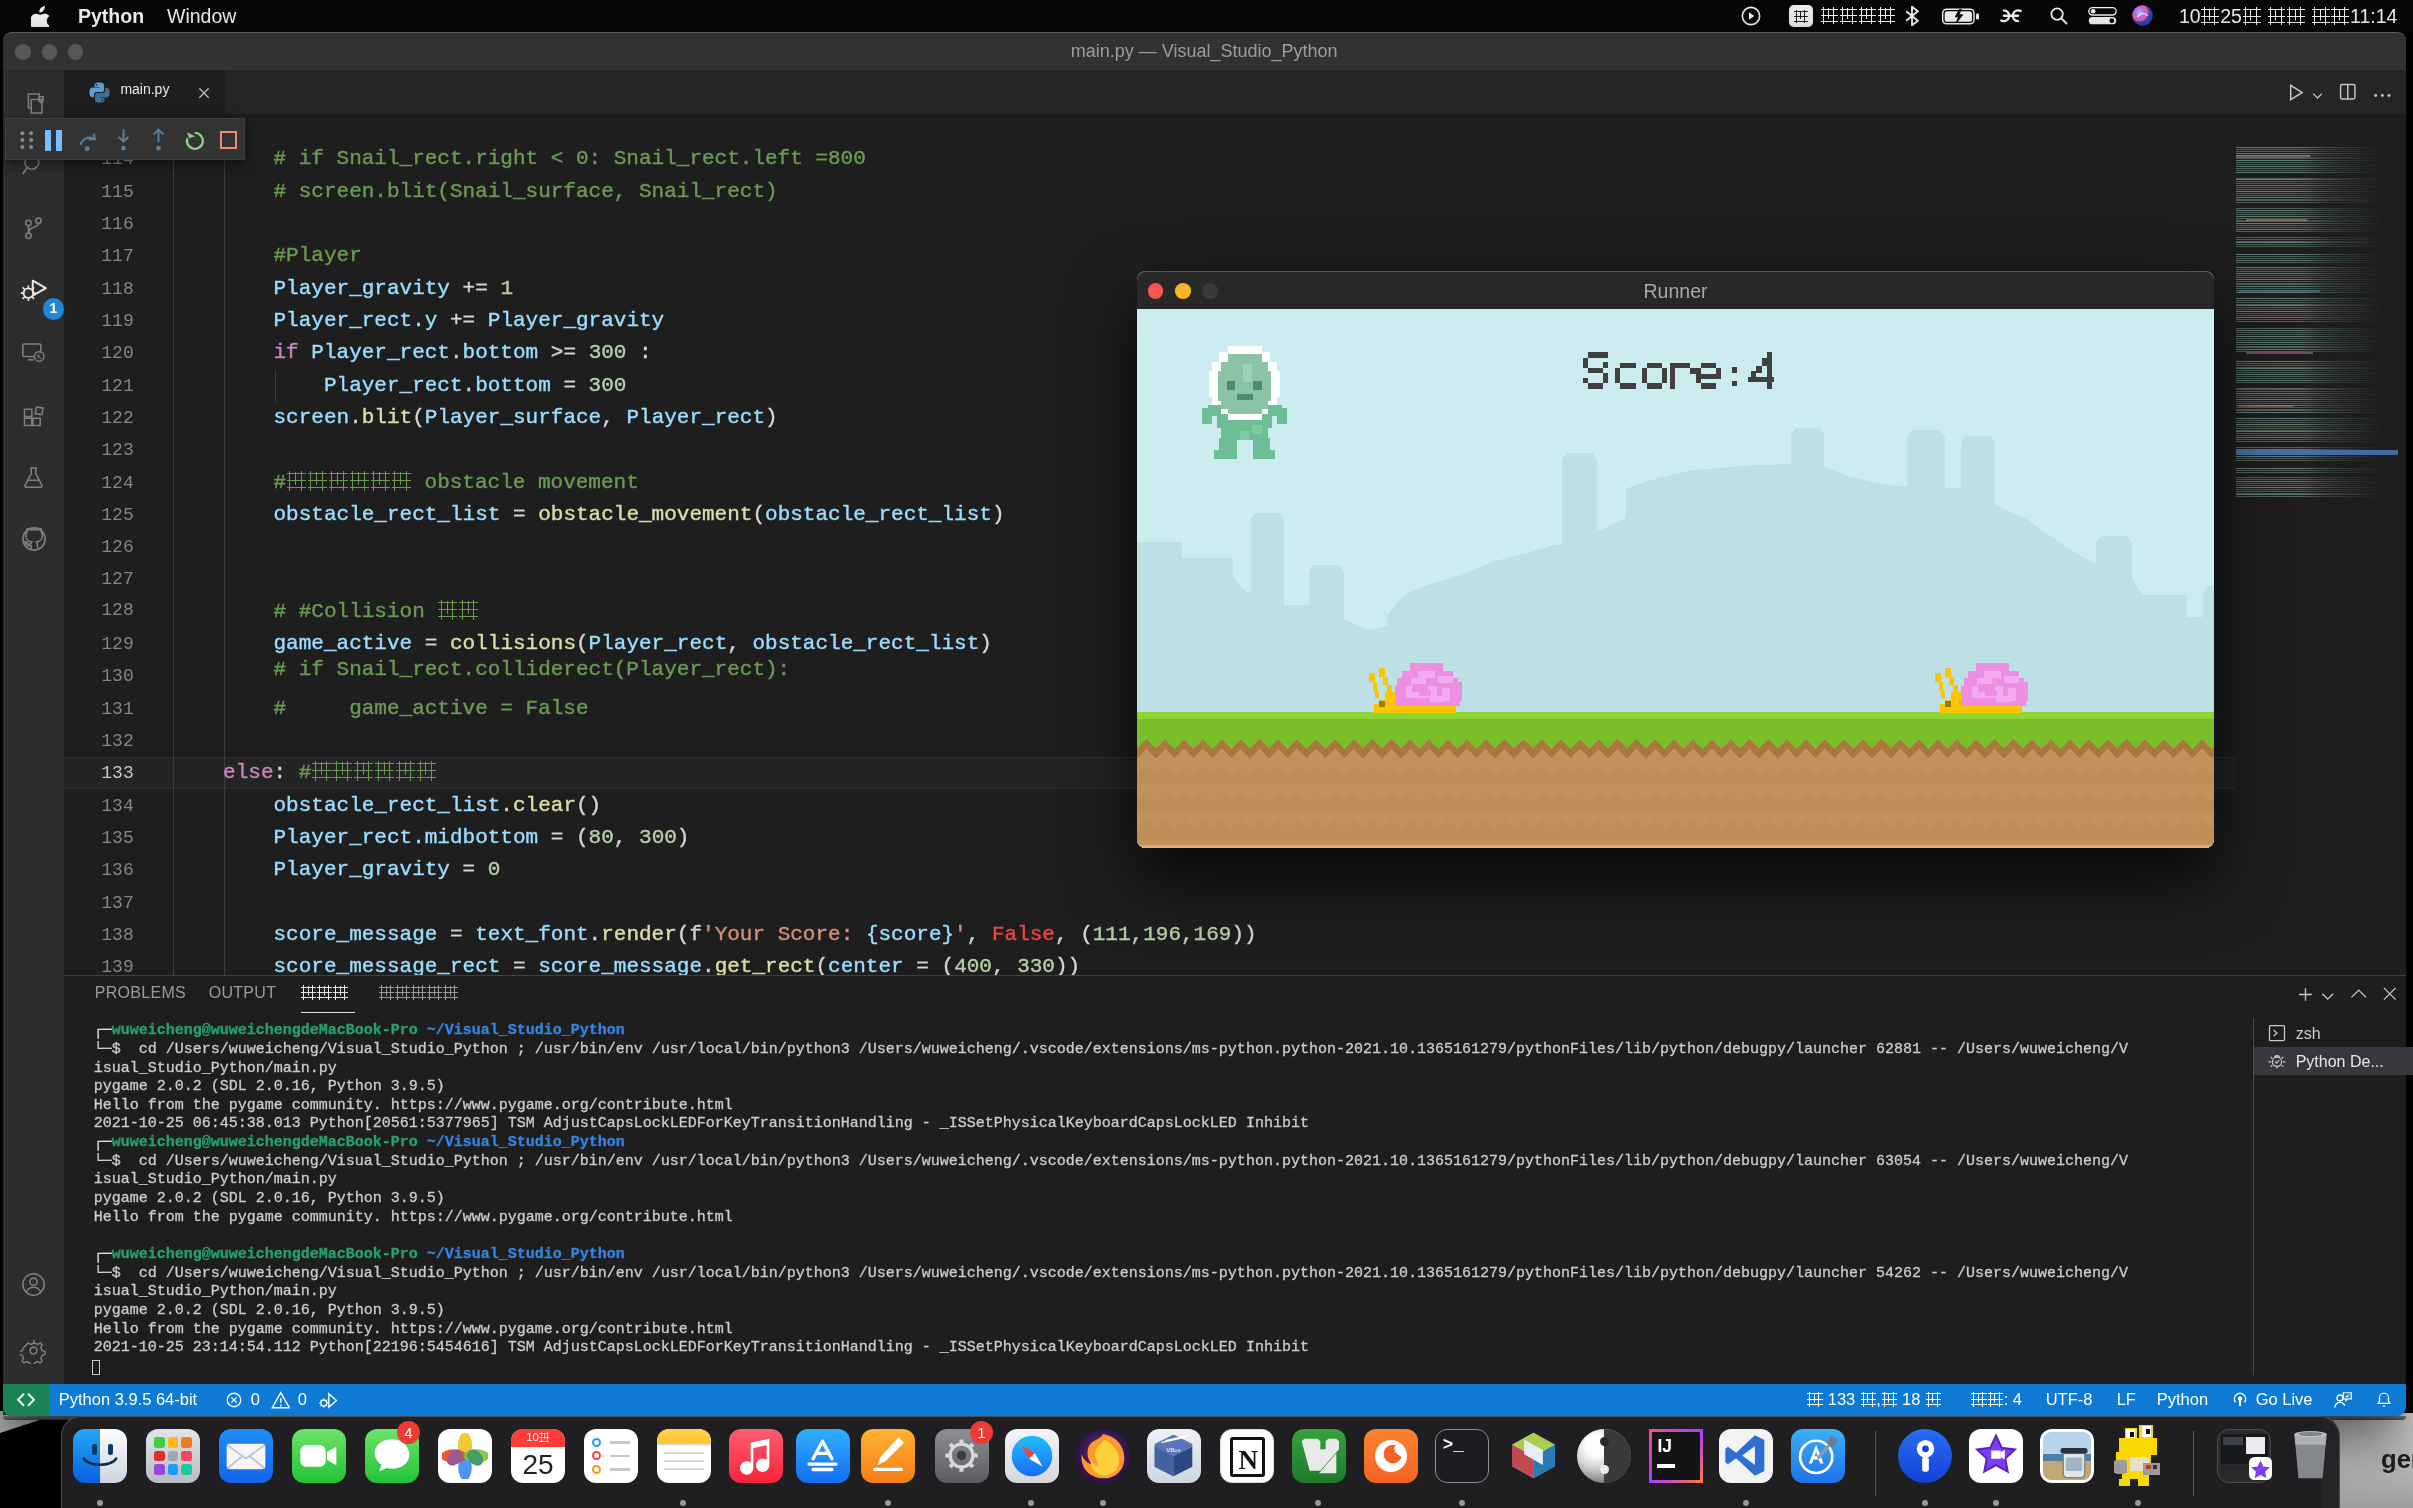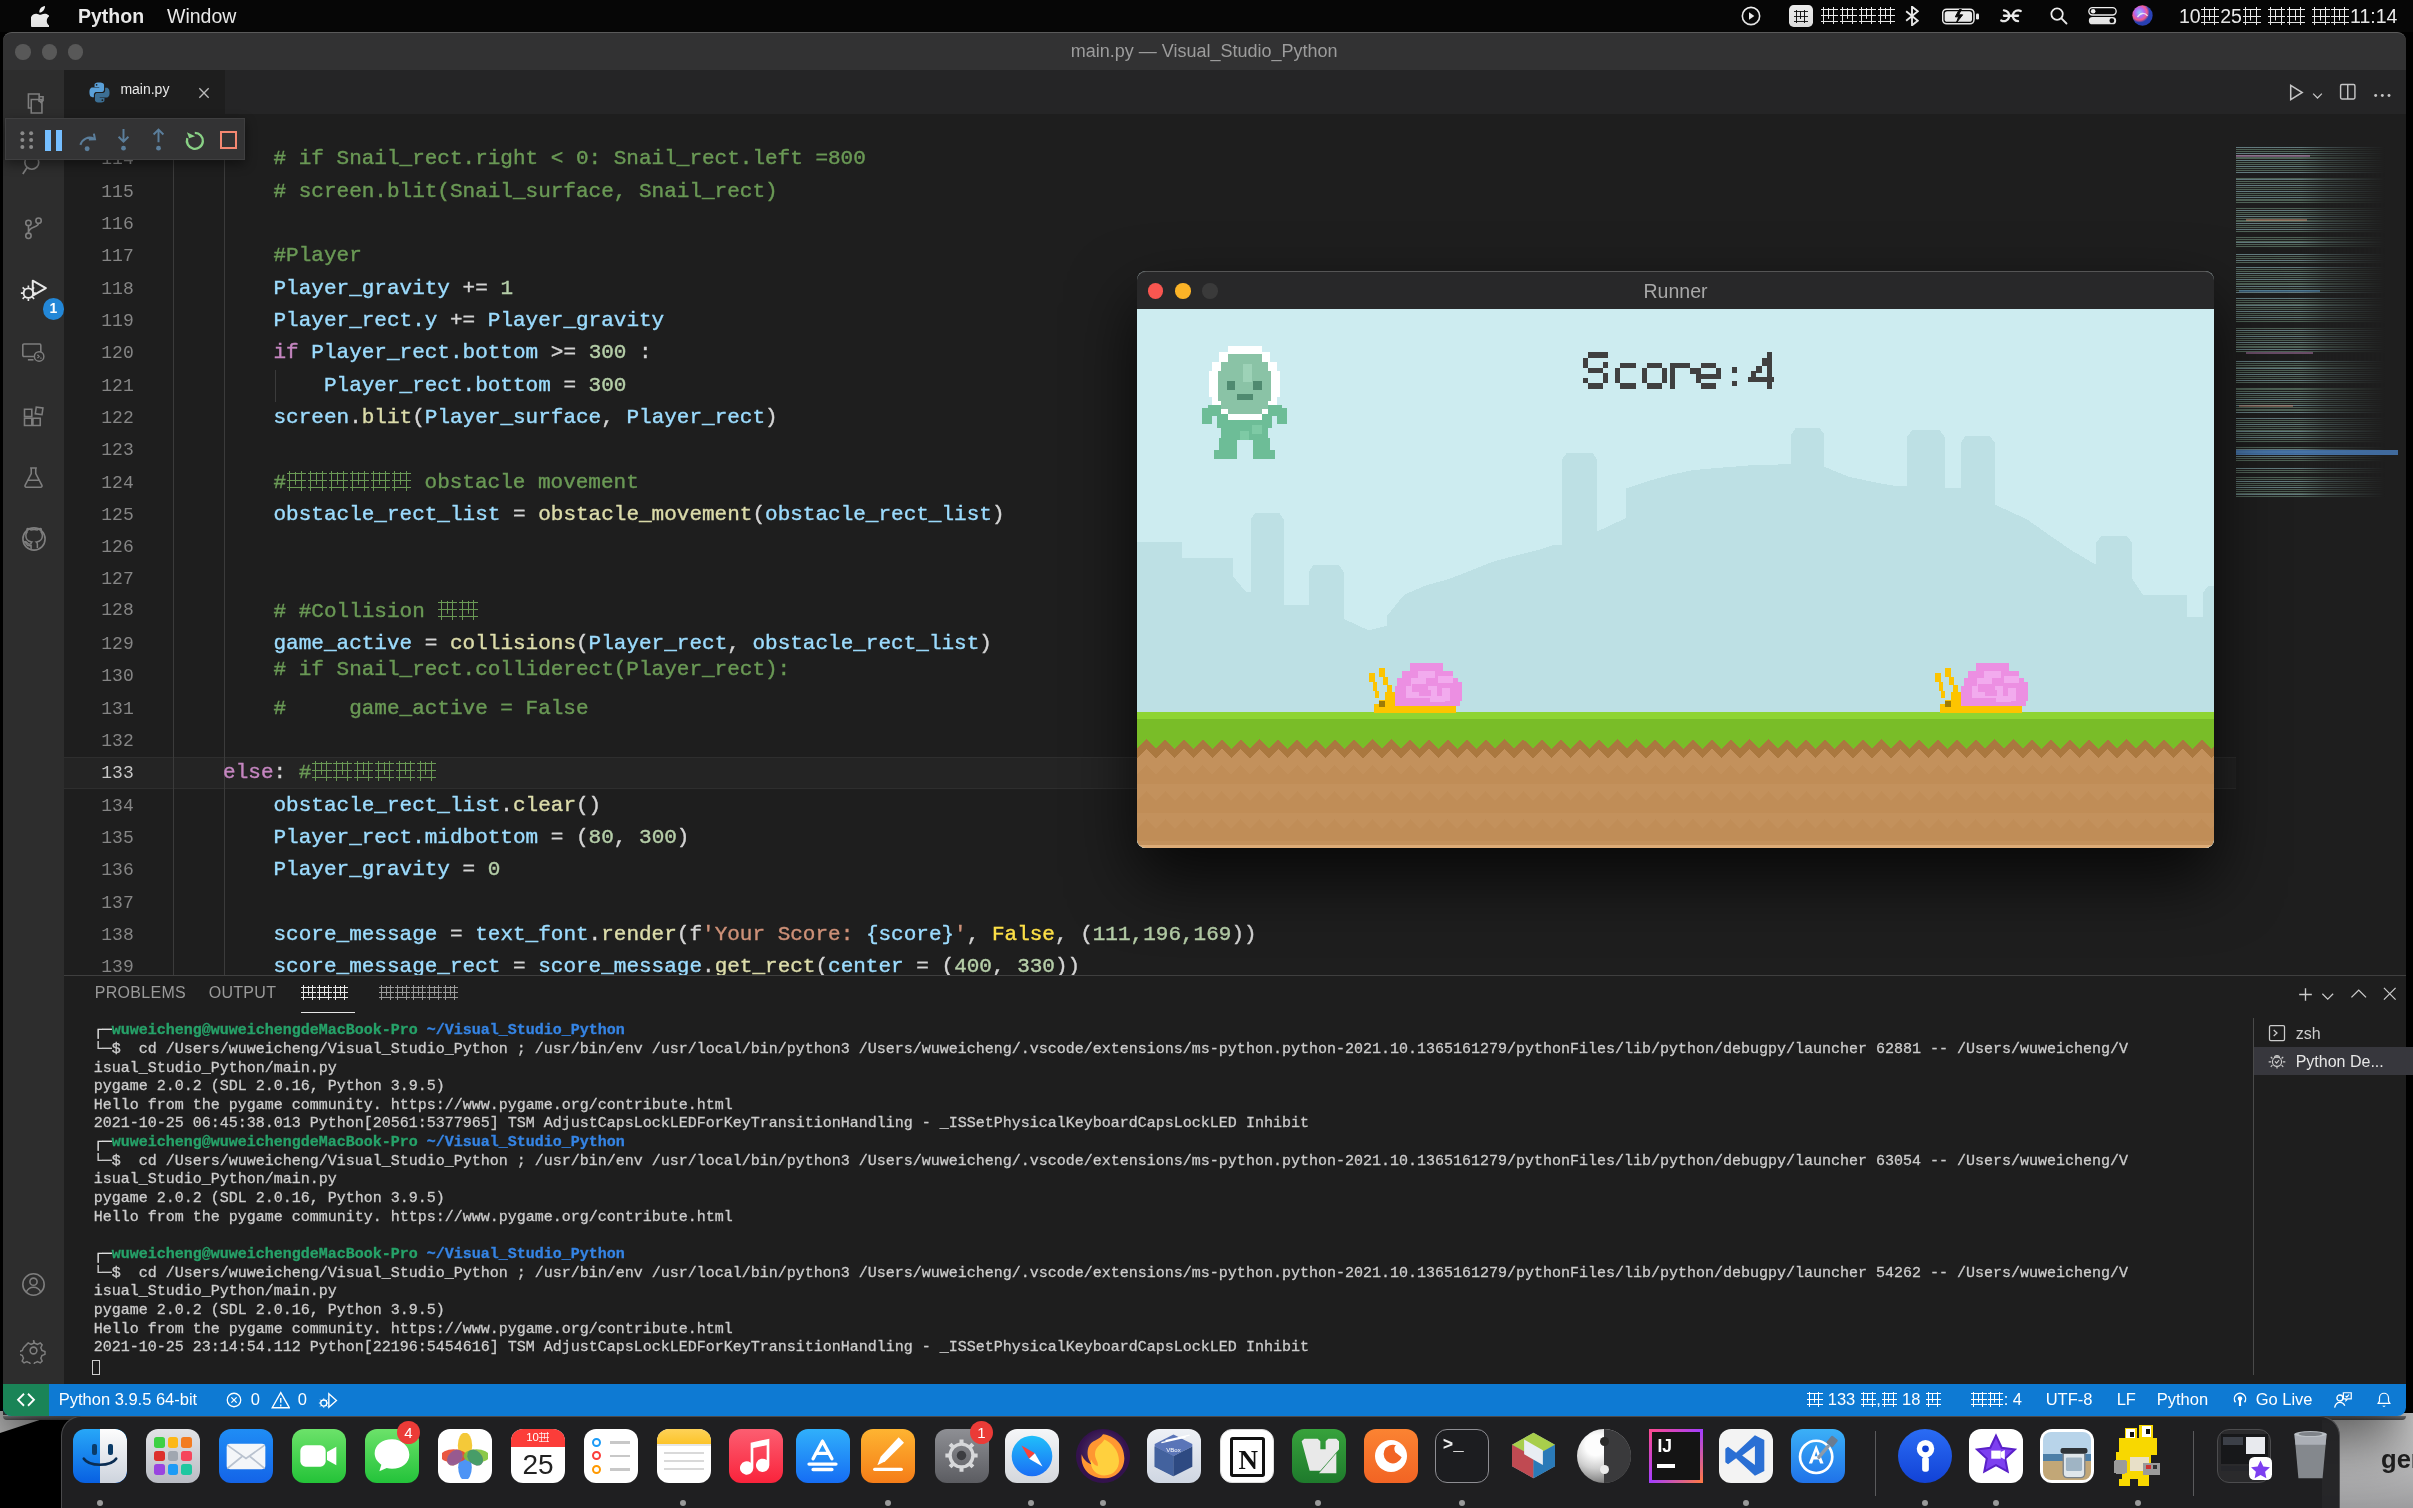--- a/index.html
+++ b/index.html
@@ -18,21 +18,21 @@
 
 #vsc{left:2.7px;top:32px;width:2403px;height:1383px;background:#1e1e1e;border-radius:8.8px;box-shadow:0 27px 61px rgba(0,0,0,.65);}
 #vsc-title{left:0;top:0;width:100%;height:38px;background:#323233;border-radius:8.8px 8.8px 0 0;border-top:0.7px solid #5a5a5a;}
 .tl{position:absolute;top:12px;width:15.5px;height:15.5px;border-radius:50%;}
 #vsc-tabs{left:61px;top:38px;right:0;height:44px;background:#252526;}
 #tab1{position:absolute;left:0.7px;top:0;width:161px;height:44px;background:#1e1e1e;color:#e8e8e8;font-size:14px;}
 #activitybar{left:0;top:38px;width:61px;height:1345px;background:#2d2d2d;}
 #editor{left:61px;top:83px;right:0;height:892px;background:#1e1e1e;overflow:hidden;}
 .ln{position:absolute;width:70px;text-align:right;color:#858585;font:18px "Liberation Mono",monospace;line-height:32px;height:32px;left:0;}
 .cl{position:absolute;left:109px;white-space:pre;color:#d4d4d4;font:500 21px "Liberation Mono",monospace;line-height:32px;height:32px;-webkit-text-stroke:0.4px currentColor;}
-.cmt{color:#6a9955}.kw{color:#c586c0}.vr{color:#9cdcfe}.fn{color:#dcdcaa}.nm{color:#b5cea8}.op{color:#d4d4d4}.st{color:#ce9178}.bl{color:#fde047}
+.cmt{color:#6a9955}.kw{color:#c586c0}.vr{color:#9cdcfe}.fn{color:#dcdcaa}.nm{color:#b5cea8}.op{color:#d4d4d4}.st{color:#ce9178}.bl{color:#ef4444}
 #panel{left:61px;top:943px;right:0;height:415px;background:#1e1e1e;border-top:0.7px solid #3f3f3f;}
 .tline{position:absolute;left:30px;white-space:pre;color:#cccccc;font:15px "Liberation Mono",monospace;line-height:18.7px;height:19px;width:2152px;overflow:hidden;-webkit-text-stroke:0.3px currentColor;}
 #statusbar{left:0;top:1352px;width:100%;height:32px;background:#0e7ad3;border-radius:0 0 8.8px 8.8px;color:#fff;font-size:16.5px;}
 .tg{color:#26a269;font-weight:bold}.tb{color:#3584e4;font-weight:bold}
 #minimap{background:
  repeating-linear-gradient(180deg, rgba(30,30,30,0) 0 101px, rgba(30,30,30,1) 101px 107px),
  repeating-linear-gradient(180deg, rgba(30,30,30,0) 0 25.6px, rgba(30,30,30,1) 25.6px 30px),
  repeating-linear-gradient(180deg, rgba(150,185,225,.30) 0 1px, rgba(30,30,30,0) 1px 6.3px),
  repeating-linear-gradient(180deg, rgba(132,172,148,.5) 0 1.1px, rgba(30,30,30,0) 1.1px 2.1px);
  -webkit-mask-image:linear-gradient(90deg,rgba(0,0,0,.95) 0 40%,rgba(0,0,0,.5) 55%,rgba(0,0,0,.25) 72%,transparent 92%);}

